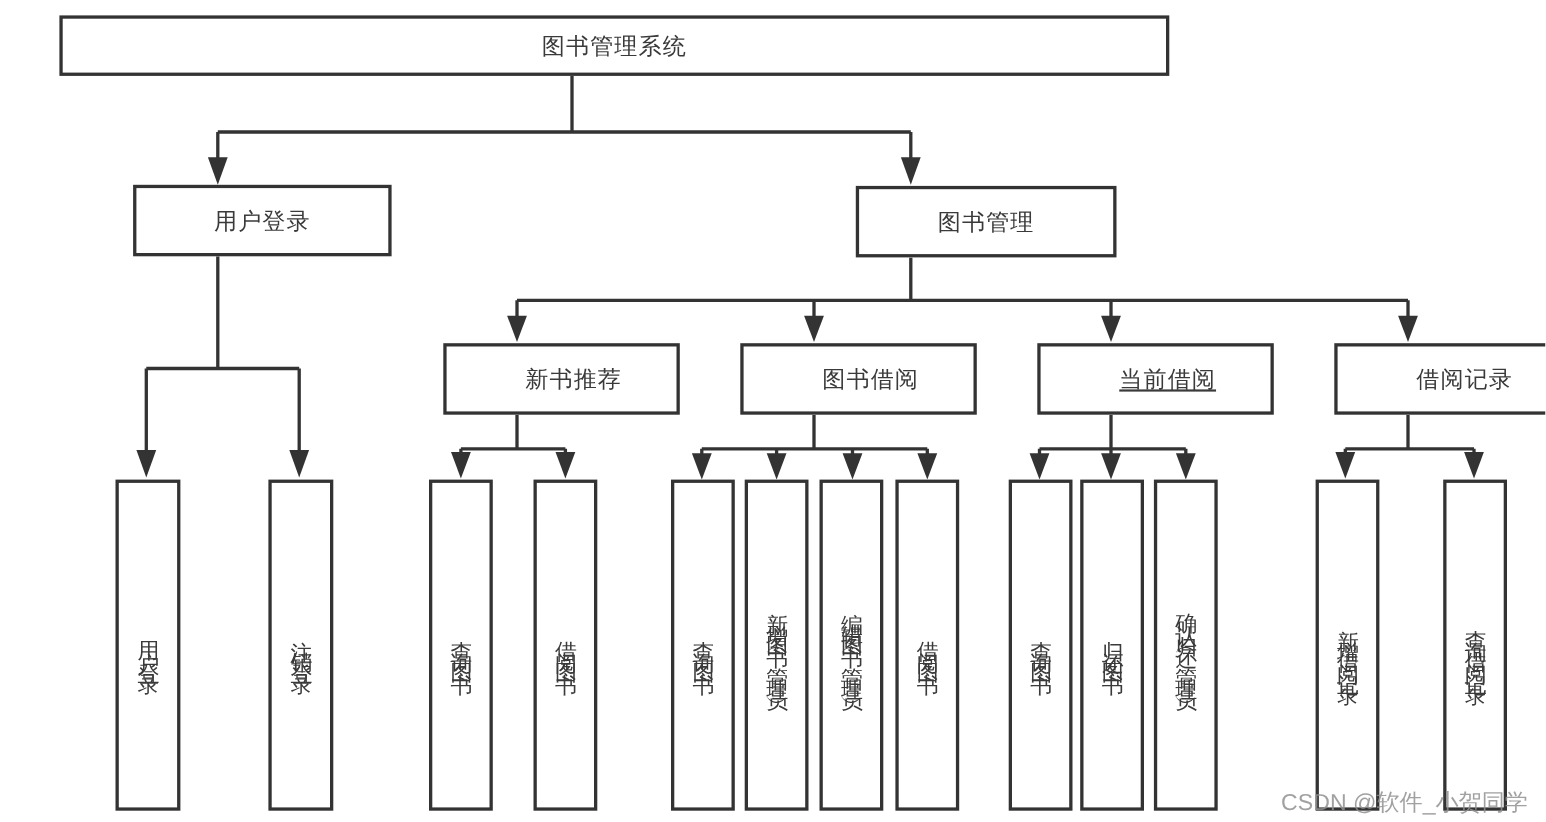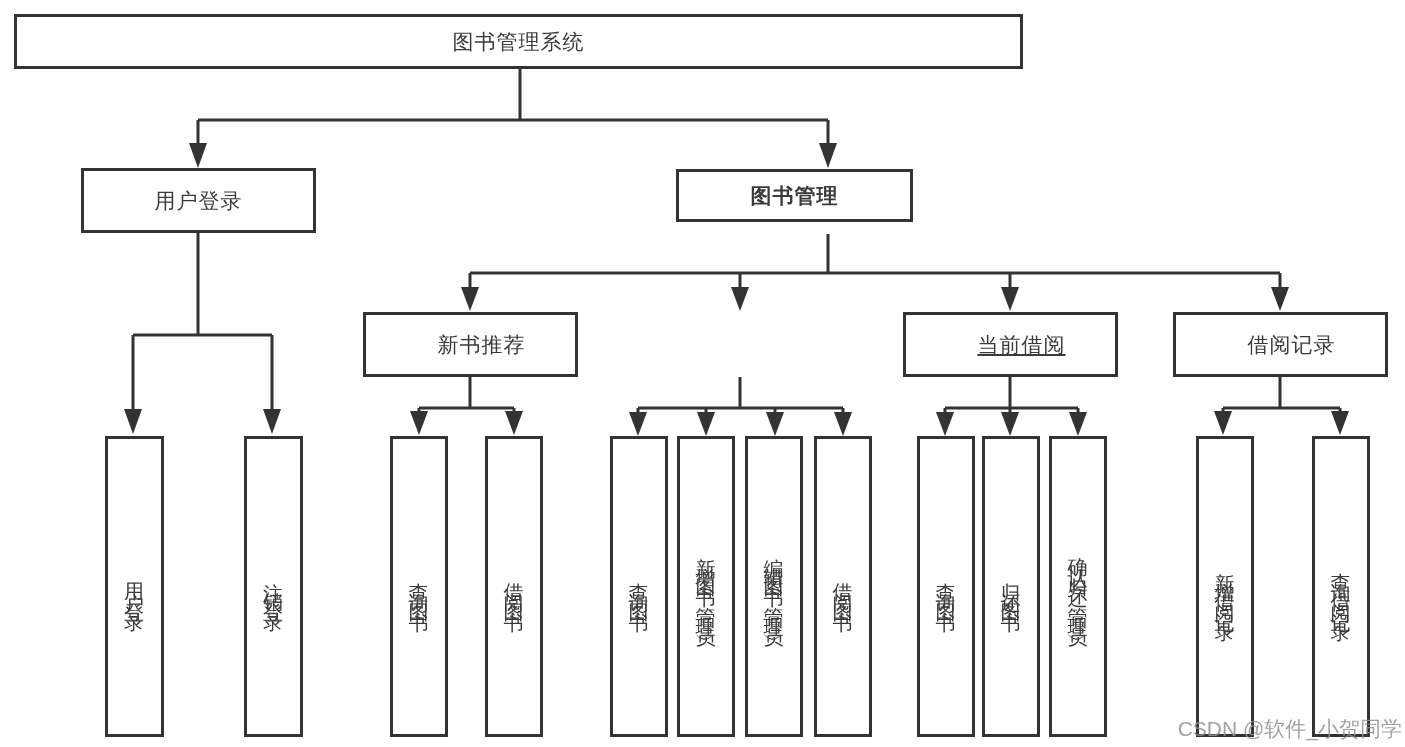--- a/index.html
+++ b/index.html
@@ -14,24 +14,25 @@
   .node{
     position:absolute;
     box-sizing:border-box;
     border:3px solid #333333;
     background:#ffffff;
     display:flex;align-items:center;justify-content:center;
     color:#3a3a3a;
     font-size:21px;
     z-index:2;
     letter-spacing:1px;
+    margin-left:40px;
   }
   .n-root{left:14px;top:14px;width:1009px;height:55px;}
   .n-login{left:81px;top:168px;width:235px;height:65px;}
-  .n-mgmt{left:676px;top:169px;width:237px;height:53px;font-weight:bold;}
+  .n-mgmt{left:738px;top:169px;width:237px;height:65px;}
   .n-l3{top:312px;width:215px;height:65px;padding-left:22px;}
   .n-newbook{left:363px;}
   .n-borrow{left:633px;}
   .n-current{left:903px;text-decoration:underline;}
   .n-record{left:1173px;}
   .leaf{
     position:absolute;
     top:436px;width:58px;height:301px;
     box-sizing:border-box;
     border:3px solid #333333;
@@ -56,21 +57,21 @@
   .lf-6{left:677px;}
   .lf-7{left:745px;}
   .lf-8{left:814px;}
   .lf-9{left:917px;}
   .lf-10{left:982px;}
   .lf-11{left:1049px;}
   .lf-12{left:1196px;}
   .lf-13{left:1312px;}
   .watermark{
     position:absolute;
-    right:3px;bottom:4px;
+    right:16px;bottom:4px;
     font-size:21px;
     color:rgba(145,145,145,0.85);
     z-index:3;
     white-space:nowrap;
   }
 </style>
 </head>
 <body>
 
 <div id="stage">
@@ -122,20 +123,23 @@
   <div class="node n-login">
     <span>用户登录</span>
   </div>
   <div class="node n-mgmt">
     <span>图书管理</span>
   </div>
 
   <div class="node n-l3 n-newbook">
     <span>新书推荐</span>
   </div>
+  <div class="node n-l3 n-borrow">
+    <span>图书借阅</span>
+  </div>
   <div class="node n-l3 n-current">
     <span>当前借阅</span>
   </div>
   <div class="node n-l3 n-record">
     <span>借阅记录</span>
   </div>
 
   <div class="leaf lf-1">
     <span>用户登录</span>
   </div>

